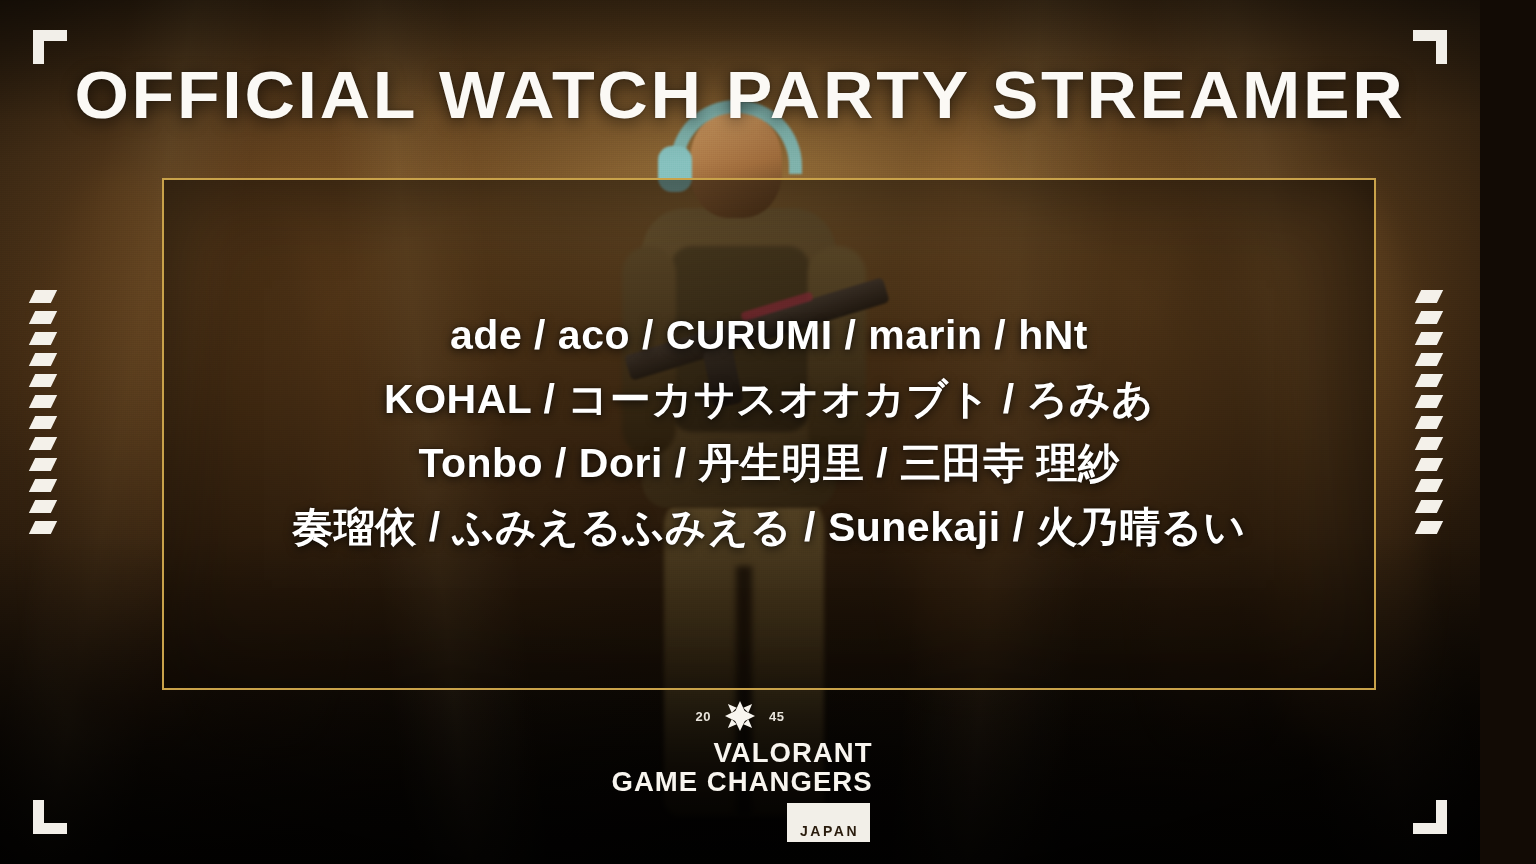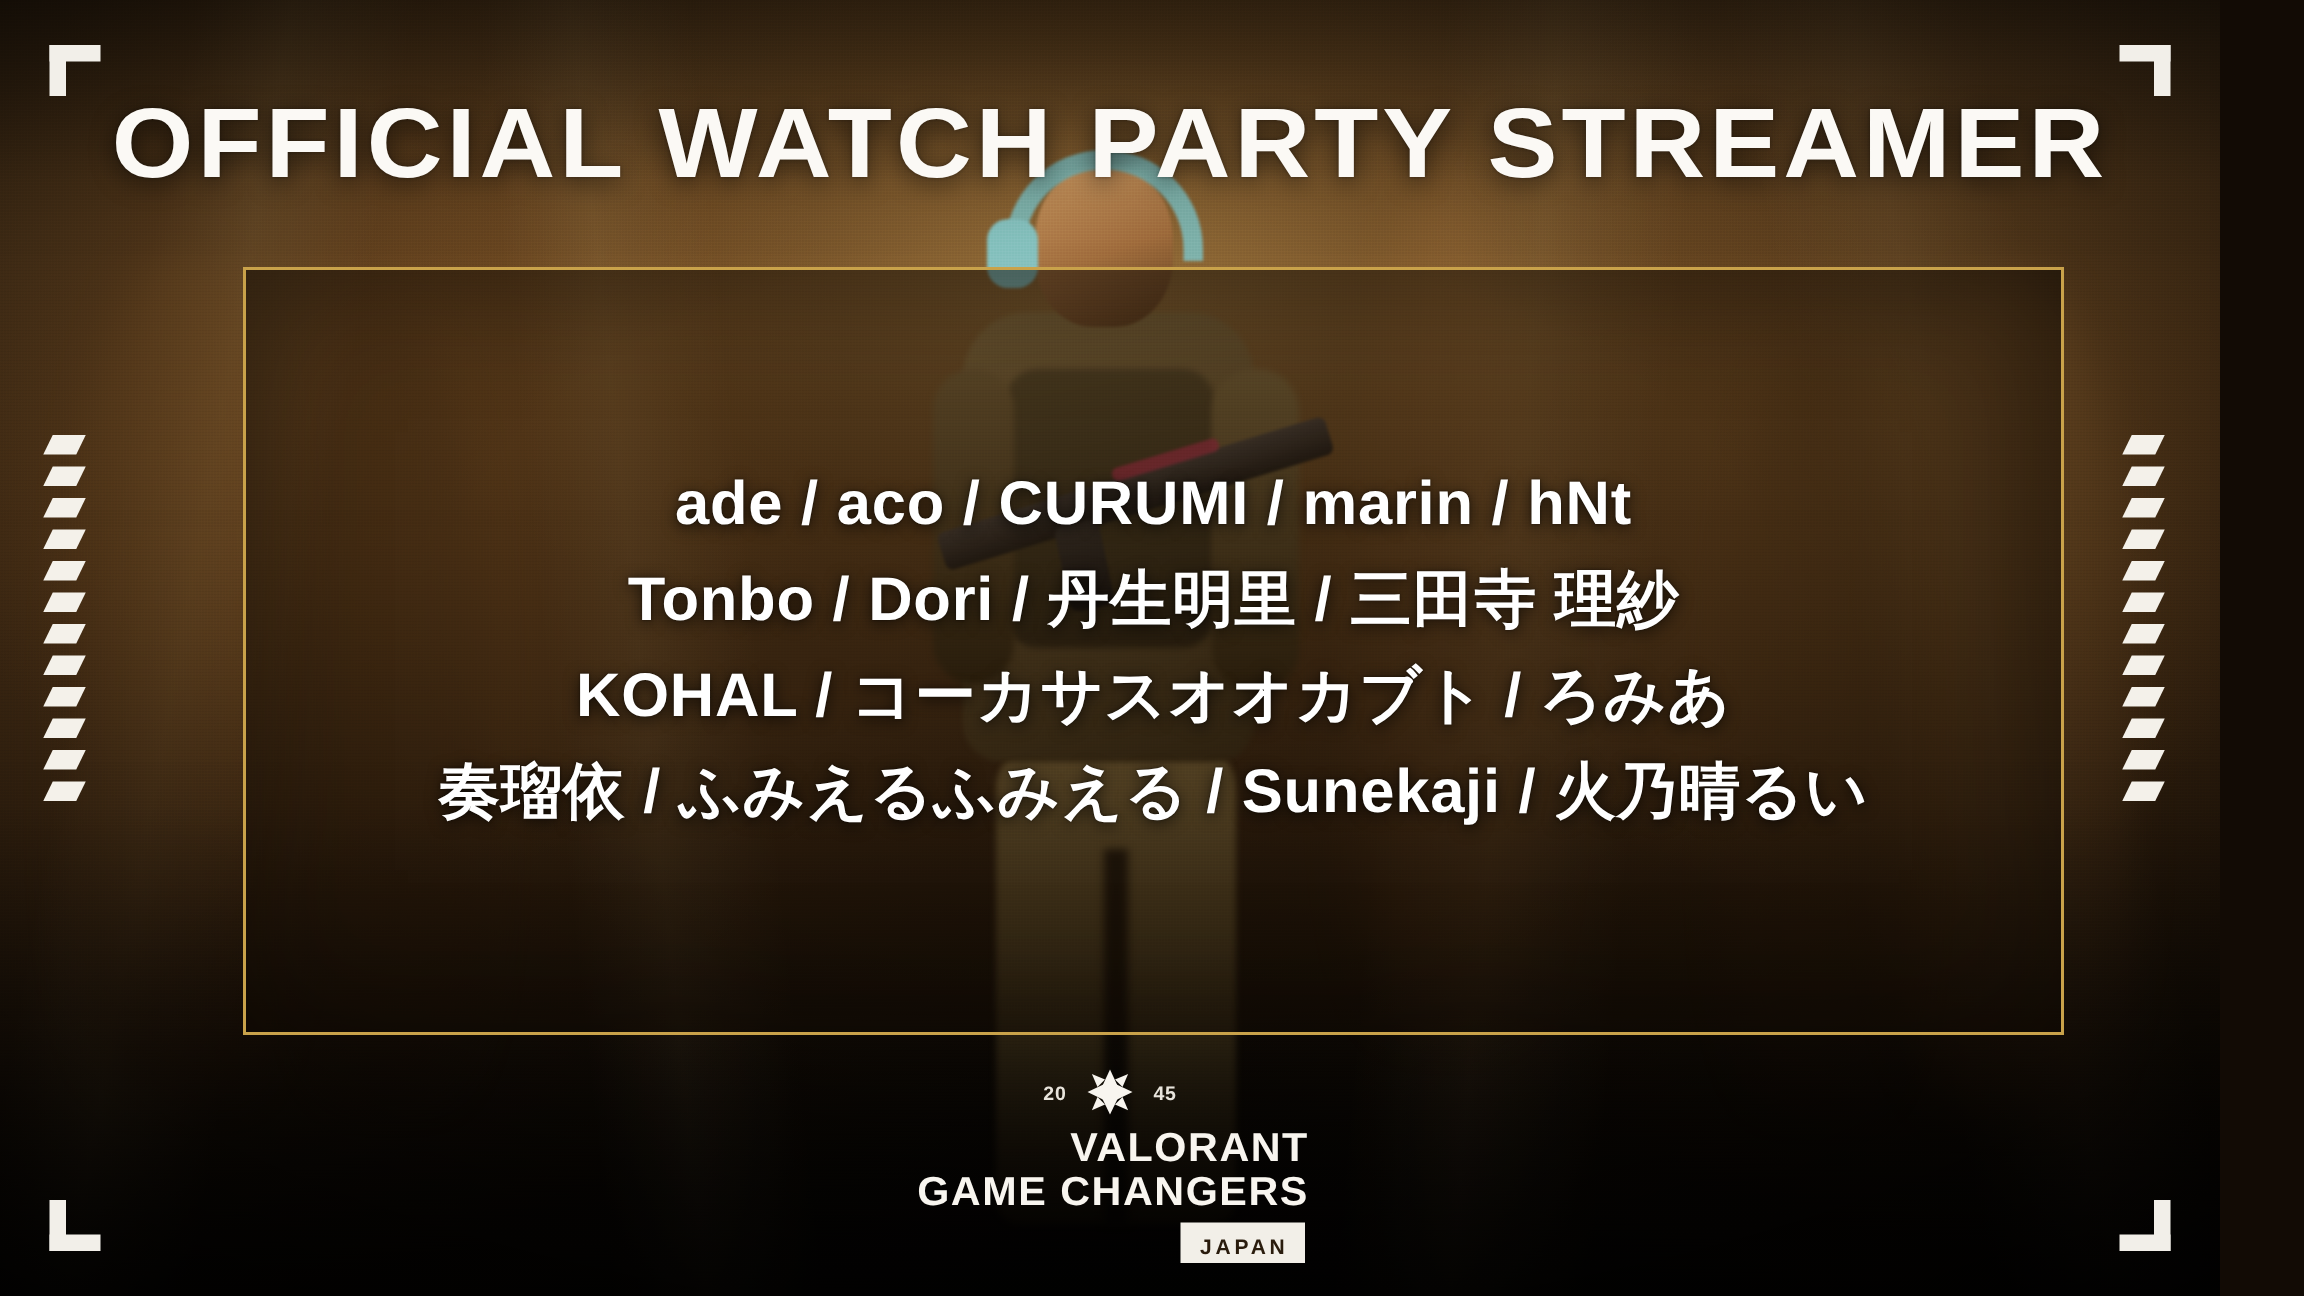--- a/index.html
+++ b/index.html
@@ -193,21 +193,21 @@
     font-weight:700; color:#f8f5ef; letter-spacing: 1px;
     transform: scaleX(1.02);
   }
   .logo-line1 { font-size: 27px; line-height: 29px; }
   .logo-line2 { font-size: 27px; line-height: 29px; }
   .logo-region {
     display:inline-block; margin-top: 6px;
     background:#f2efe8; color:#2a1c0d;
     font-family:"Liberation Sans", sans-serif; font-weight:700;
     font-size: 14px; letter-spacing: 2.5px;
-    padding: 8px 11px 3px 13px;
+    padding: 20px 11px 3px 13px;
   }
 </style>
 </head>
 <body>
 
 <div id="stage">
 
   <div class="bg-base"></div>
   <div class="bg-shafts"></div>
 
@@ -279,22 +279,22 @@
       <div class="dash"></div>
       <div class="dash"></div>
       <div class="dash"></div>
     </div>
 
   <div class="title">OFFICIAL WATCH PARTY STREAMER</div>
 
   <div class="panel">
     <div class="names" id="names-container">
         <div class="name-row">ade / aco / CURUMI / marin / hNt</div>
+        <div class="name-row">KOHAL / コーカサスオオカブト / ろみあ</div>
         <div class="name-row">Tonbo / Dori / 丹生明里 / 三田寺 理紗</div>
-        <div class="name-row">KOHAL / コーカサスオオカブト / ろみあ</div>
         <div class="name-row">奏瑠依 / ふみえるふみえる / Sunekaji / 火乃晴るい</div>
       </div>
   </div>
 
   <div class="logo">
     <div class="logo-year-row">
       <span class="logo-year">20</span>
       <svg class="vmark" viewBox="0 0 48 48" aria-hidden="true">
         <g fill="#f8f5ef">
           <path d="M24 6 L30.5 20 L24 26.5 L17.5 20 Z"></path>

